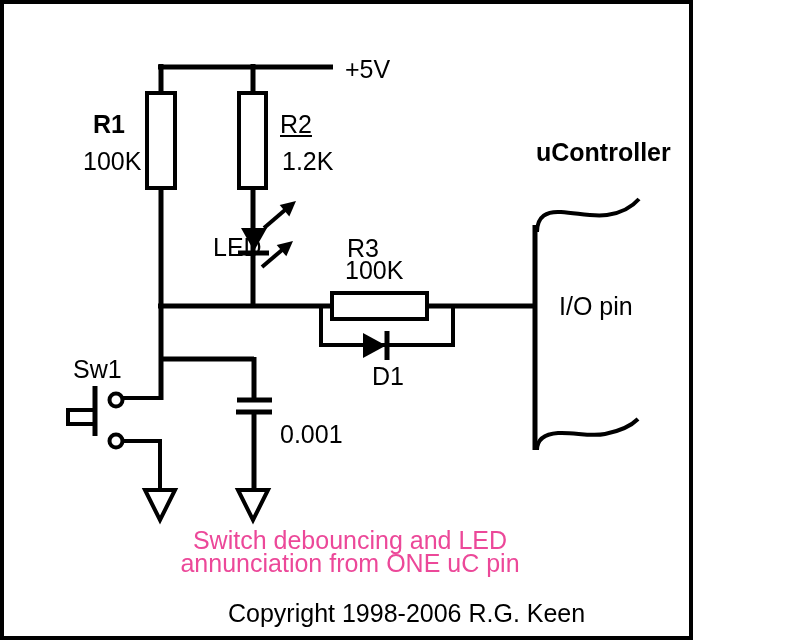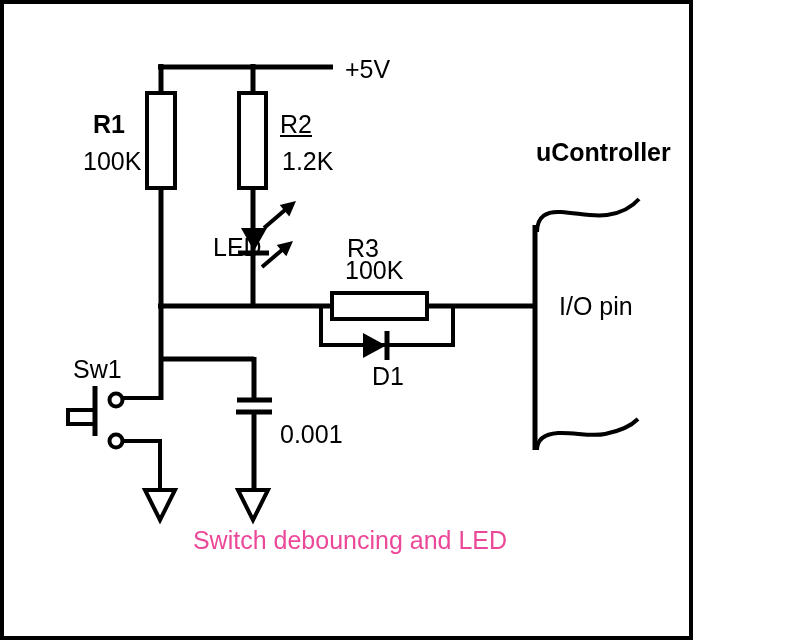--- a/index.html
+++ b/index.html
@@ -134,17 +134,19 @@
   <div class="lbl" style="left:173px; top:235px;margin-left:40px;">LED</div>
   <div class="lbl" style="left:347px; top:236px;">R3</div>
   <div class="lbl" style="left:345px; top:258px;">100K</div>
   <div class="lbl" style="left:559px; top:294px;">I/O pin</div>
   <div class="lbl" style="left:73px;  top:357px;">Sw1</div>
   <div class="lbl" style="left:372px; top:364px;">D1</div>
   <div class="lbl" style="left:280px; top:422px;">0.001</div>
 
   <div class="caption">
     <div>Switch debouncing and LED</div>
+    <div>annunciation from ONE uC pin</div>
   </div>
 
+  <div class="lbl" style="left:228px; top:601px;">Copyright 1998-2006 R.G. Keen</div>
 
   <div class="border-frame"></div>
 </div>
 
 </body></html>

